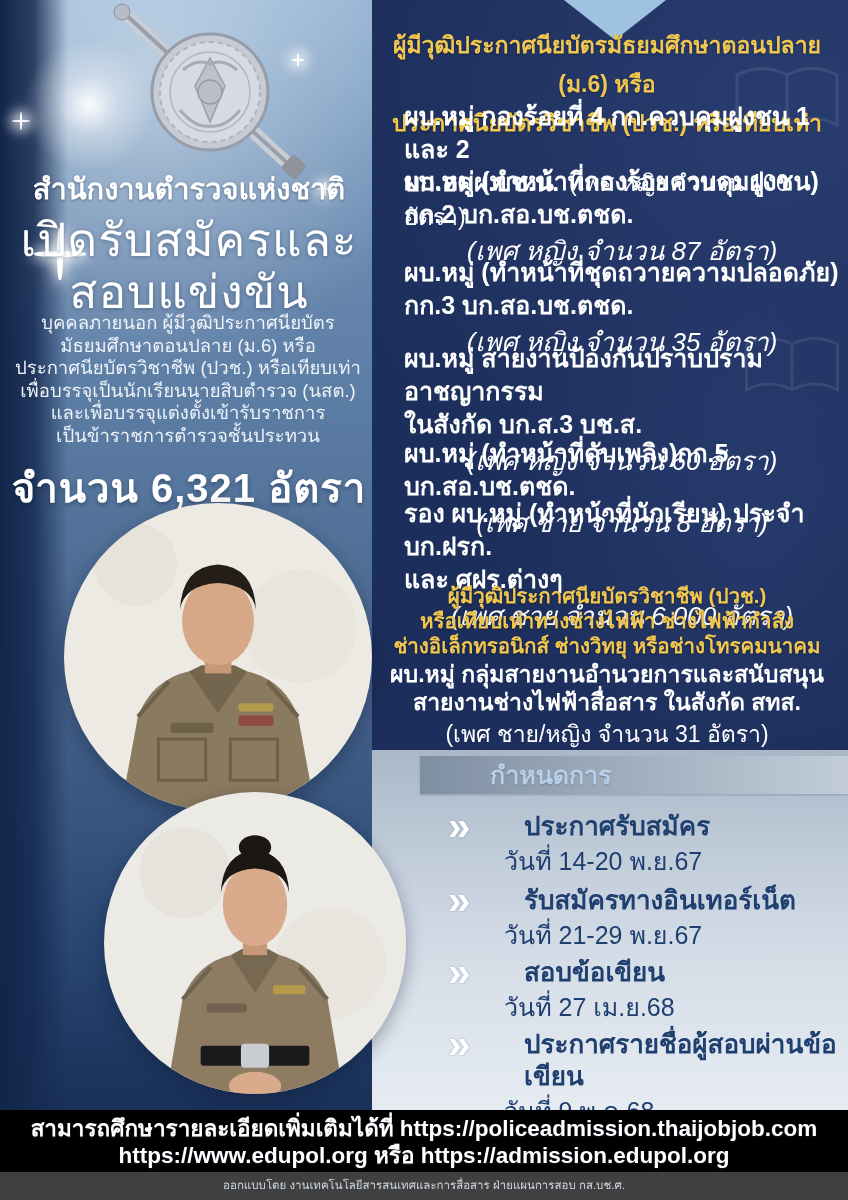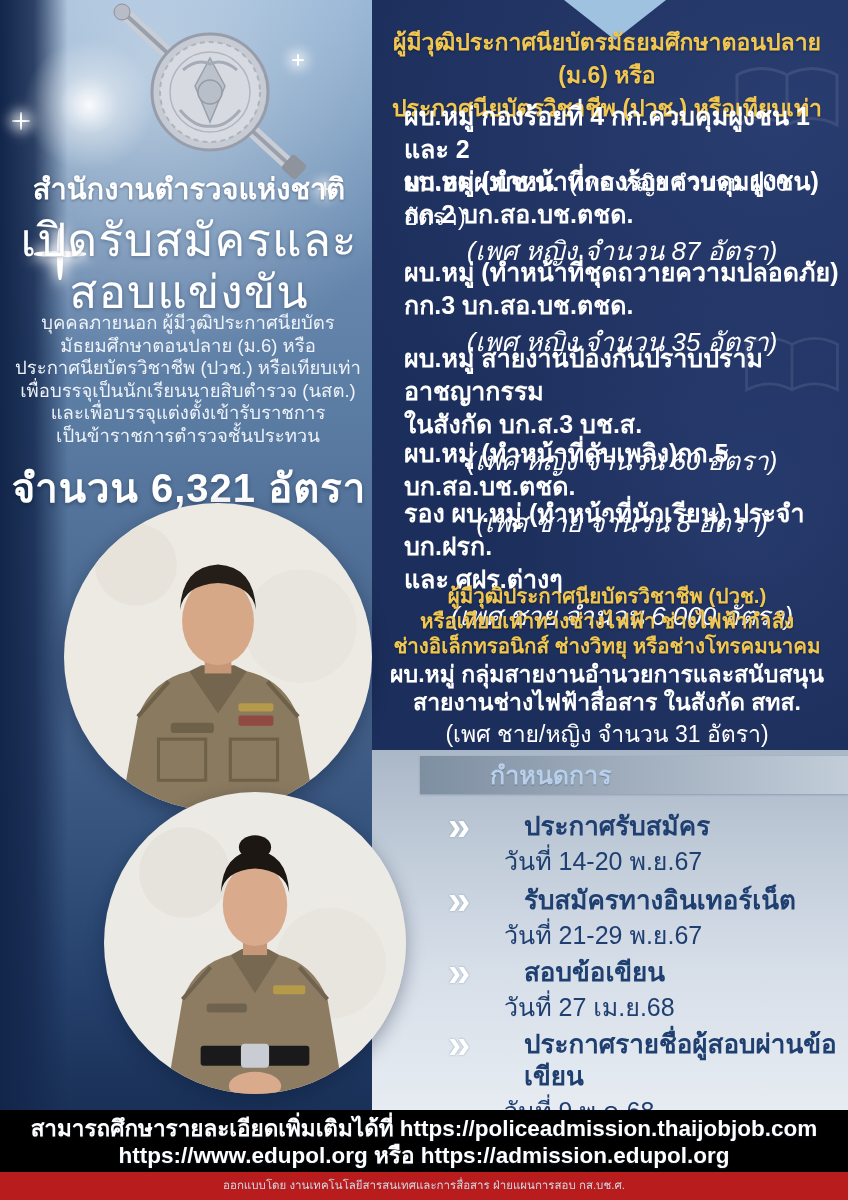--- a/index.html
+++ b/index.html
@@ -75,21 +75,21 @@
       radial-gradient(circle at 80% 45%, rgba(70,95,160,0.22), rgba(0,0,0,0) 35%),
       #1c2e5b;
   }
   .tri {
     position:absolute; left:192px; top:0; width:0; height:0;
     border-left:51px solid transparent; border-right:51px solid transparent;
     border-top:40px solid #9fc2e0;
   }
   .qual-header {
     position:absolute; left:4px; top:26px; width:462px; text-align:center;
-    color:#f1c74f; font-size:23px; font-weight:bold; line-height:33px;
+    color:#f1c74f; font-size:23px; font-weight:bold; line-height:39px;
     text-shadow:0 1px 2px rgba(0,0,0,0.35);
   }
   .pos { position:absolute; left:32px; width:436px; color:#fff; }
   .pos .bline { font-size:25px; font-weight:bold; line-height:33px; }
   .pos .quota { font-size:23px; font-weight:normal; }
   .pos .quota-line { text-align:center; font-size:26px; line-height:31px; margin-top:5px;font-style:italic; }
   .pos .inlineq { margin-left:10px; }
   .p1 { top:100px; } .p2 { top:165px; } .p3 { top:256px; }
   .p4 { top:342px; } .p5 { top:437px; } .p6 { top:497px; }
 
@@ -135,21 +135,21 @@
 
   
   .footer-bar {
     position:absolute; left:0; top:1110px; width:848px; height:62px;
     background:#000000; z-index:8; text-align:center;
     color:#fff; font-weight:bold; font-size:22.5px; line-height:27px; padding-top:5px;
     text-shadow:0 1px 2px rgba(40,70,110,0.35);
   }
   .bottom-strip {
     position:absolute; left:0; top:1172px; width:848px; height:28px;
-    background:#b91c1c; z-index:8; text-align:center;
+    background:#404040; z-index:8; text-align:center;
   }
   .credit { color:#cfd8e4; font-size:11.5px; line-height:26px; }
 </style>
 </head>
 <body>
 
 <div class="poster">
 
   <div class="left-col">
     <div class="edge-shade"></div>

